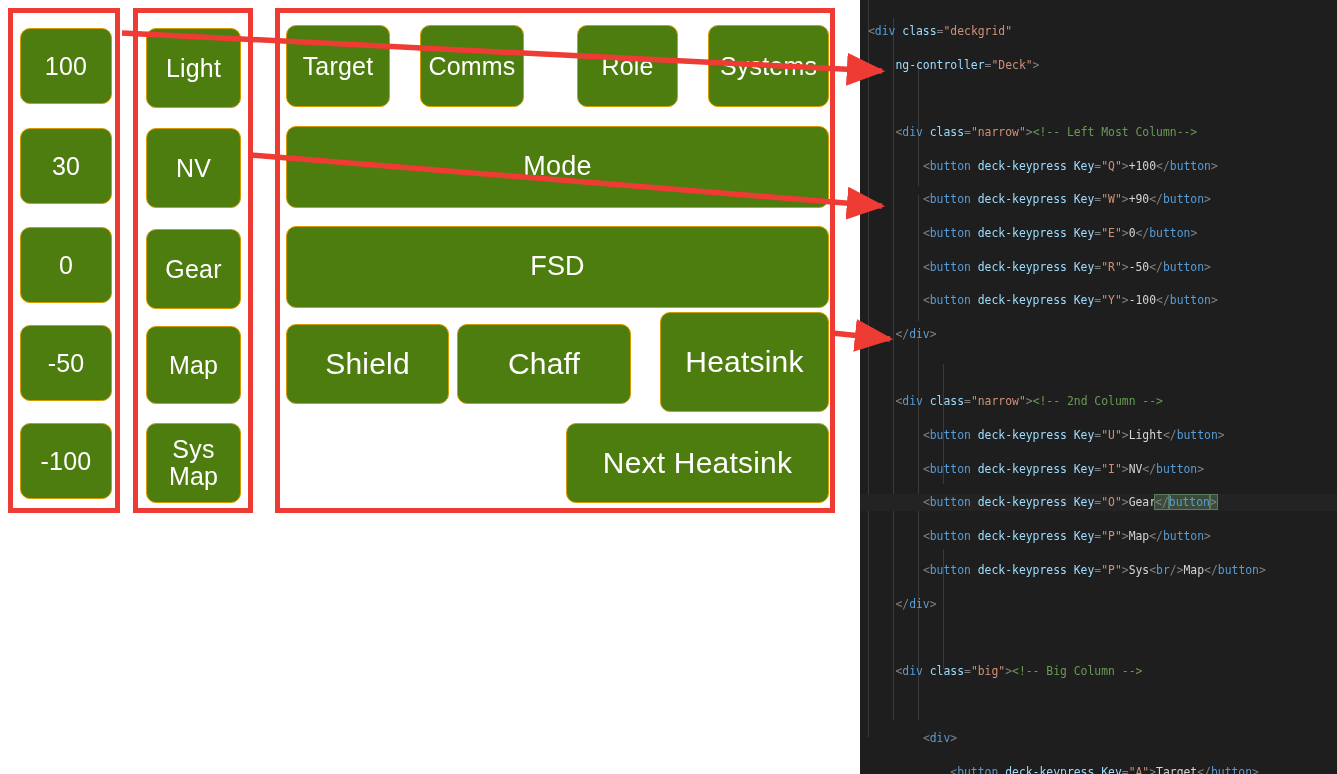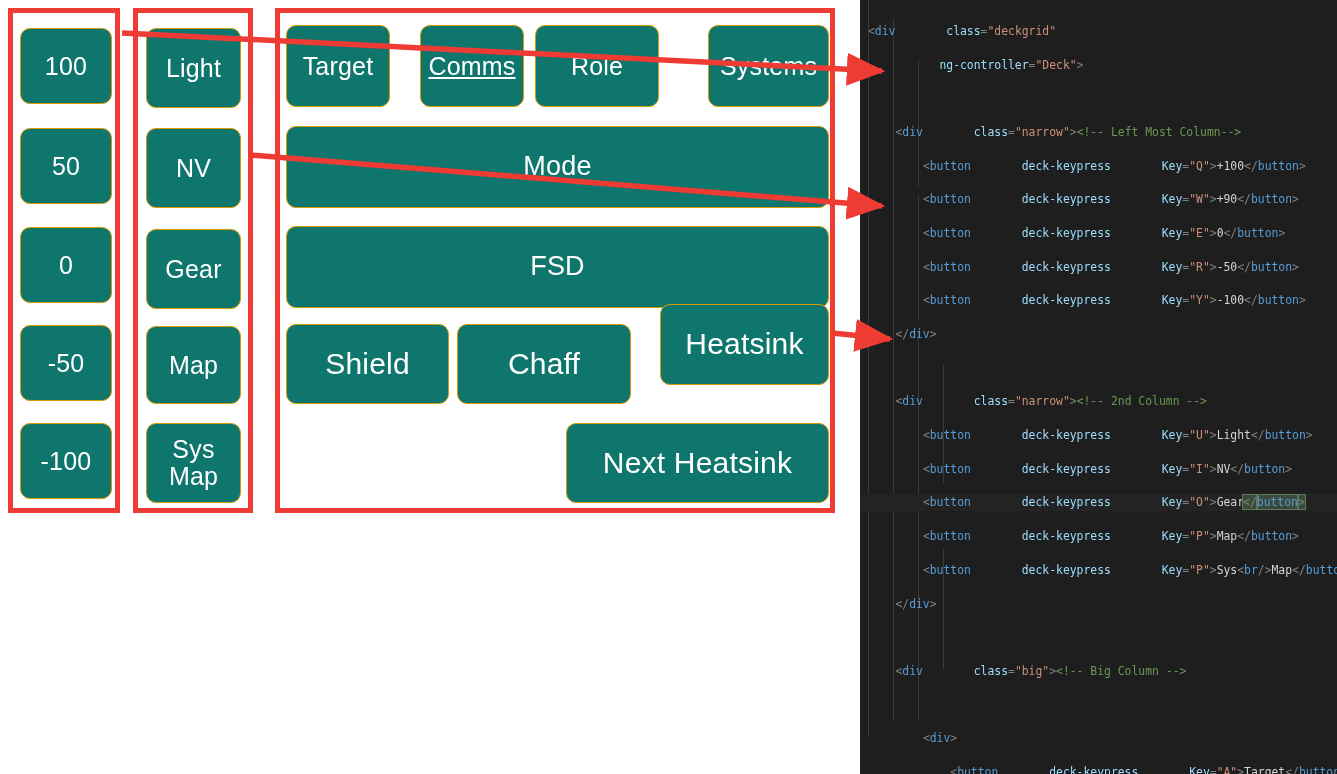--- a/index.html
+++ b/index.html
@@ -27,21 +27,21 @@
   .column-frame {
     position: absolute;
     border: 5px solid #ee3b34;
     box-sizing: border-box;
     background: transparent;
   }
 
   .deck-btn {
     position: absolute;
     box-sizing: border-box;
-    background: #0f766e;
+    background: #4d7c0f;
     border: 1px solid #d79b00;
     border-radius: 10px;
     color: #ffffff;
     display: flex;
     align-items: center;
     justify-content: center;
     text-align: center;
     line-height: 1.08;
     font-weight: 400;
     letter-spacing: 0.2px;
@@ -85,21 +85,21 @@
   
   .guide {
     position: absolute;
     top: 0; bottom: 0;
     width: 1px;
     background: #3a3a3a;
   }
 
   
   .t-tag   { color: #569cd6; }
-  .t-attr  { color: #9cdcfe; margin-left: 44px; }
+  .t-attr  { color: #9cdcfe; }
   .t-str   { color: #ce9178; }
   .t-cmt   { color: #6a9955; }
   .t-txt   { color: #d4d4d4; }
   .t-punc  { color: #808080; }
   .t-brk   { background: #3b4b3b; outline: 1px solid #5c7a5c; }
 
   
   .caret {
     display: inline-block;
     width: 1px;
@@ -118,48 +118,48 @@
   }
 </style>
 </head>
 <body>
 
 <div id="deck-preview">
 
   <div class="column-frame" style="left:8px; top:8px; width:112px; height:505px;"></div>
 
   <div class="deck-btn narrow-btn" style="left:20px; top:28px; width:92px; height:76px;">100</div>
-  <div class="deck-btn narrow-btn" style="left:20px; top:128px; width:92px; height:76px;">50</div>
+  <div class="deck-btn narrow-btn" style="left:20px; top:128px; width:92px; height:76px;">30</div>
   <div class="deck-btn narrow-btn" style="left:20px; top:227px; width:92px; height:76px;">0</div>
   <div class="deck-btn narrow-btn" style="left:20px; top:325px; width:92px; height:76px;">-50</div>
   <div class="deck-btn narrow-btn" style="left:20px; top:423px; width:92px; height:76px;">-100</div>
 
   <div class="column-frame" style="left:133px; top:8px; width:120px; height:505px;"></div>
 
   <div class="deck-btn narrow-btn" style="left:146px; top:28px; width:95px; height:80px;">Light</div>
   <div class="deck-btn narrow-btn" style="left:146px; top:128px; width:95px; height:80px;">NV</div>
   <div class="deck-btn narrow-btn" style="left:146px; top:229px; width:95px; height:80px;">Gear</div>
   <div class="deck-btn narrow-btn" style="left:146px; top:326px; width:95px; height:78px;">Map</div>
   <div class="deck-btn narrow-btn" style="left:146px; top:423px; width:95px; height:80px; white-space:pre-line;">Sys
 Map</div>
 
   <div class="column-frame" style="left:275px; top:8px; width:560px; height:505px;"></div>
 
   <div class="deck-btn big-small" style="left:286px; top:25px; width:104px; height:82px;">Target</div>
-  <div class="deck-btn big-small" style="left:420px; top:25px; width:104px; height:82px;text-decoration:underline;">Comms</div>
-  <div class="deck-btn big-small" style="left:535px; top:25px; width:124px; height:82px;">Role</div>
+  <div class="deck-btn big-small" style="left:420px; top:25px; width:104px; height:82px;">Comms</div>
+  <div class="deck-btn big-small" style="left:577px; top:25px; width:101px; height:82px;">Role</div>
   <div class="deck-btn big-small" style="left:708px; top:25px; width:121px; height:82px;">Systems</div>
 
   <div class="deck-btn big-full" style="left:286px; top:226px; width:543px; height:82px;">FSD</div>
 
   <div class="deck-btn big-full" style="left:286px; top:126px; width:543px; height:82px;">Mode</div>
 
   <div class="deck-btn big-wide" style="left:286px; top:324px; width:163px; height:80px;">Shield</div>
   <div class="deck-btn big-wide" style="left:457px; top:324px; width:174px; height:80px;">Chaff</div>
-  <div class="deck-btn big-wide" style="left:660px; top:304px; width:169px; height:81px;text-align:right;">Heatsink</div>
+  <div class="deck-btn big-wide" style="left:660px; top:312px; width:169px; height:100px;text-align:right;">Heatsink</div>
 
   <div class="deck-btn big-wide" style="left:566px; top:423px; width:263px; height:80px;">Next Heatsink</div>
 </div>
 
 <div id="code-pane">
   <div class="guide" style="left:8px;  top:0;   height:737px;"></div>
   <div class="guide" style="left:33px; top:18px; height:702px;"></div>
   <div class="guide" style="left:58px; top:60px; height:126px;"></div>
   <div class="guide" style="left:58px; top:195px; height:126px;"></div>
   <div class="guide" style="left:58px; top:330px; height:390px;"></div>

